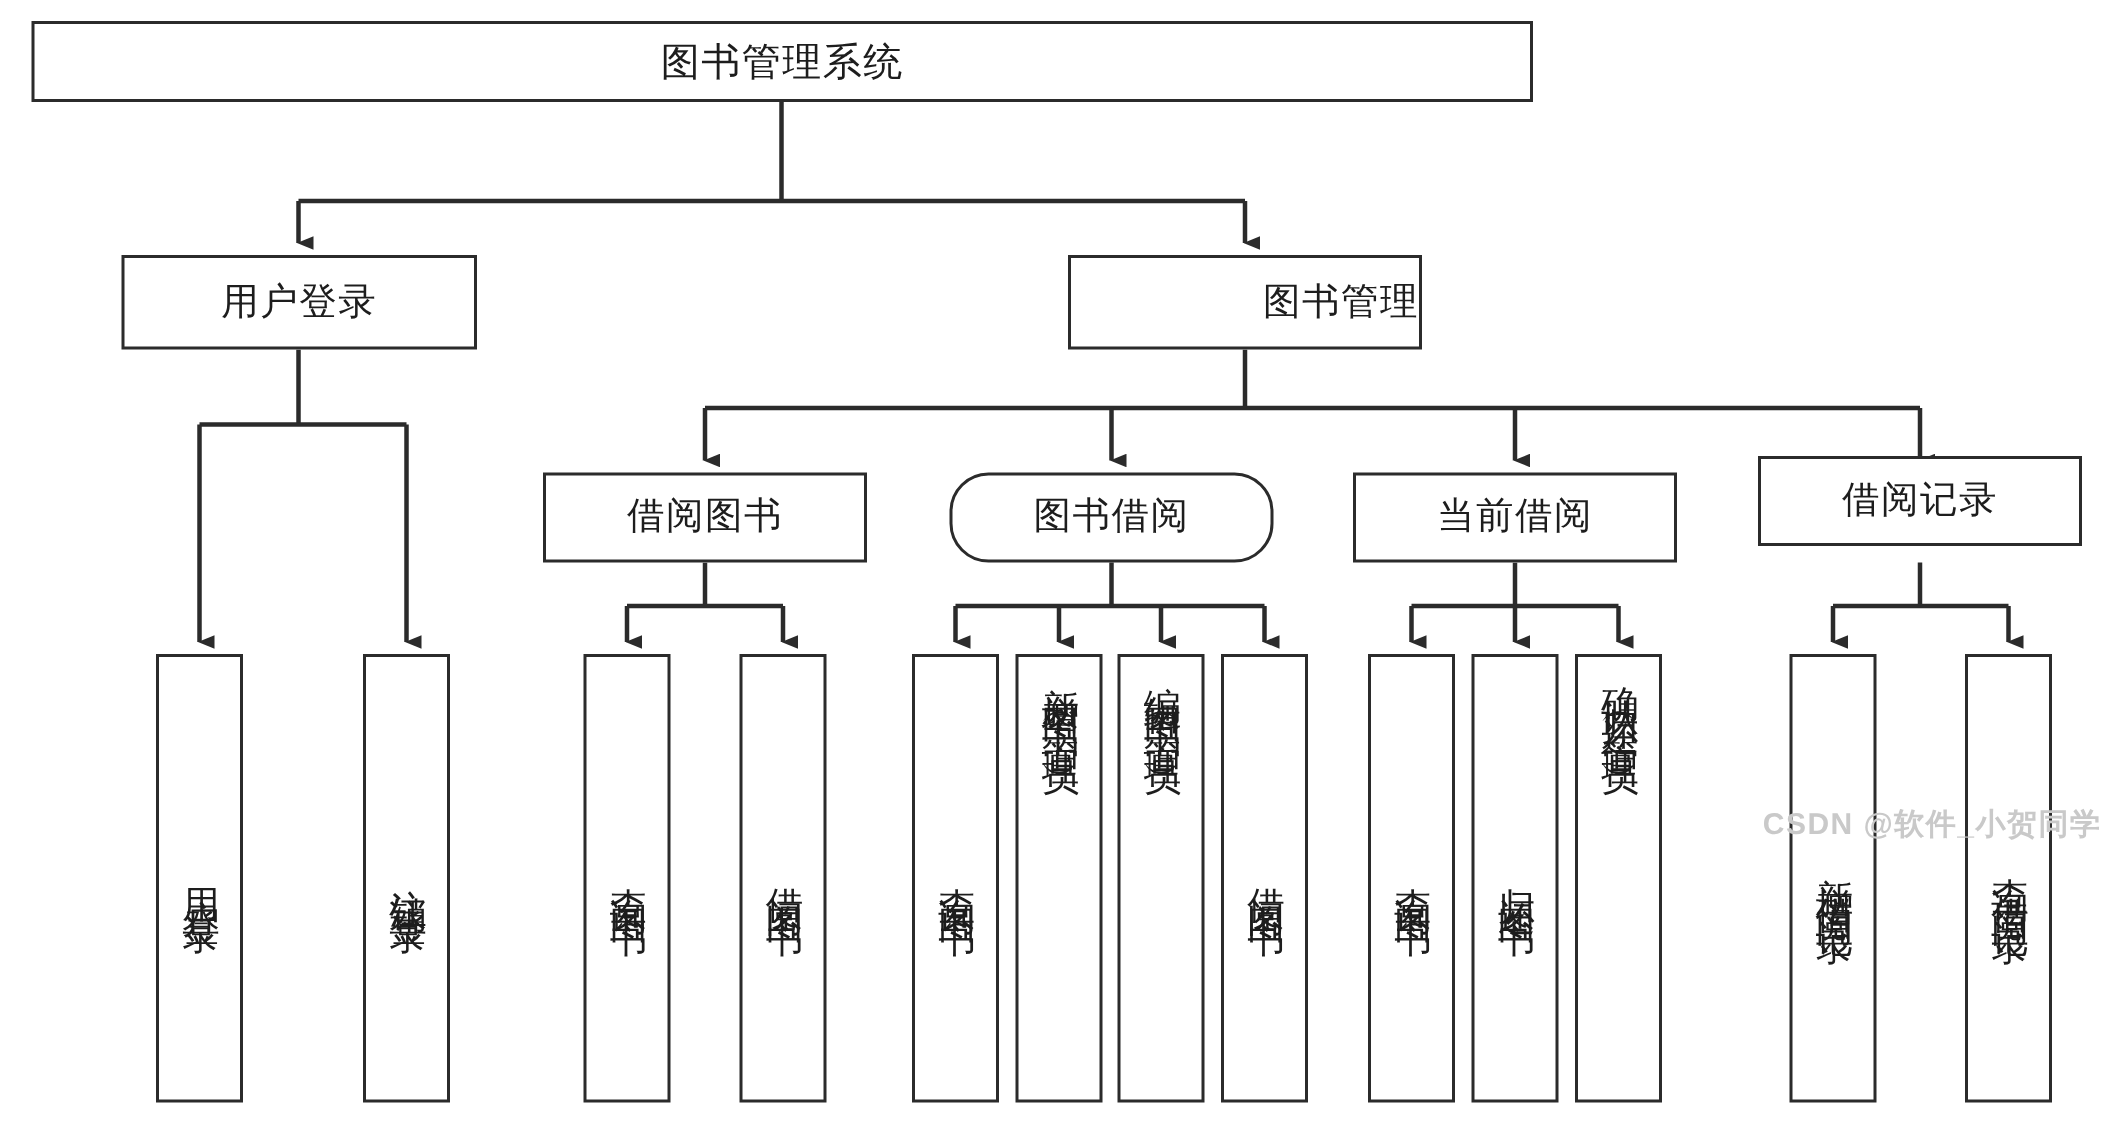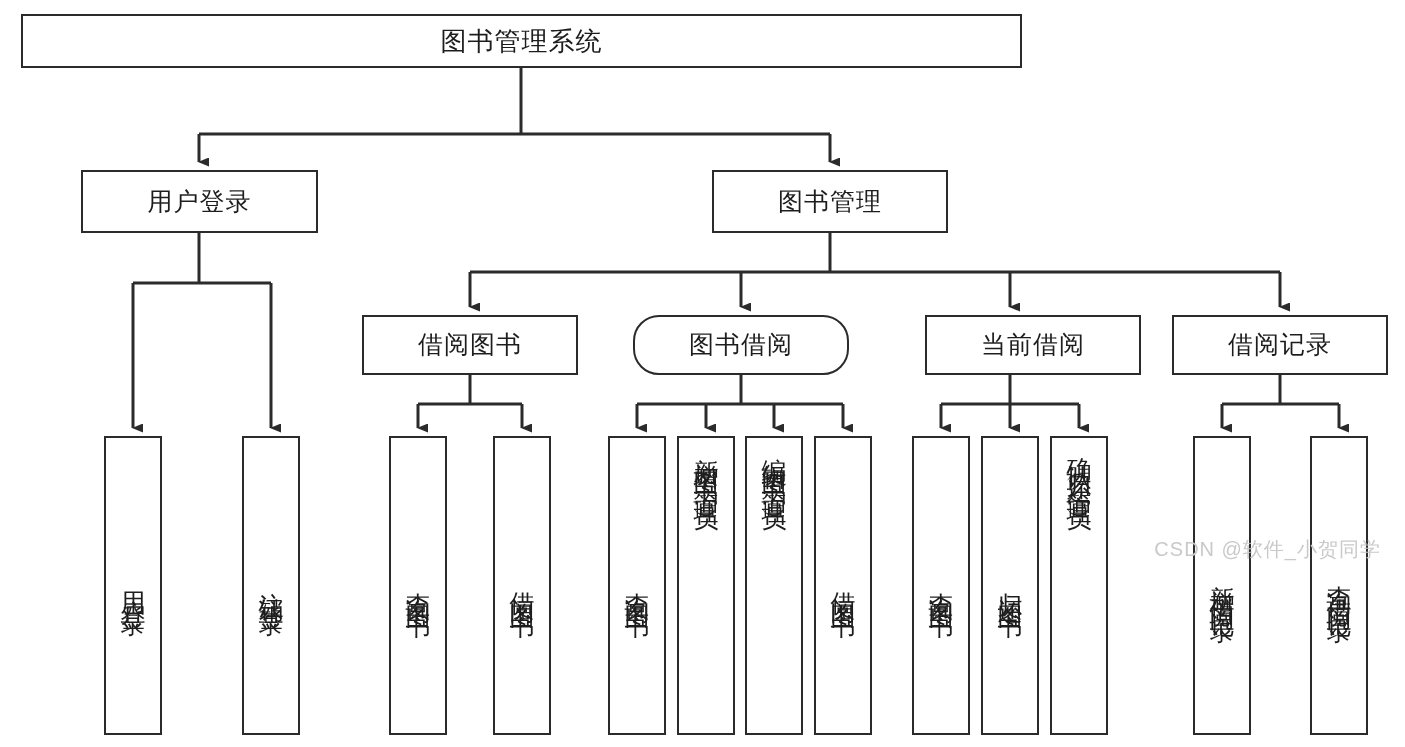--- a/index.html
+++ b/index.html
@@ -51,28 +51,29 @@
     line-height:1.0;
     letter-spacing:7px;
     white-space:nowrap;
     margin:0 auto;
     transform:translateY(0);
   }
   .v-node.center .label{margin-top:auto;margin-bottom:auto;}
 
   .watermark{
     position:absolute;
-    right:24px;
+    right:4px;
     bottom:4px;
     font-size:20px;
     color:#c9c9c9;
     letter-spacing:1px;
     white-space:nowrap;
     font-family:"Liberation Sans","DejaVu Sans",sans-serif;
     pointer-events:none;
+    font-weight:bold;
   }
 </style>
 </head>
 <body>
 
 <div id="canvas">
 
   <svg id="wires" viewBox="0 0 1405 747" preserveAspectRatio="none">
     <defs>
       <marker id="arrow" markerWidth="9" markerHeight="11" refX="4.5" refY="10" orient="auto" markerUnits="userSpaceOnUse">
@@ -125,37 +126,37 @@
   </svg>
 
   <div class="node h-node root" style="left:21px;top:14px;width:1001px;height:54px;">
     <span class="label">图书管理系统</span>
   </div>
 
   <div class="node h-node" style="left:81px;top:170px;width:237px;height:63px;">
     <span class="label">用户登录</span>
   </div>
 
-  <div class="node h-node" style="left:712px;top:170px;width:236px;height:63px;">
+  <div class="node h-node" style="left:712px;top:170px;width:236px;height:63px;justify-content:flex-end;">
     <span class="label">图书管理</span>
   </div>
 
   <div class="node h-node" style="left:362px;top:315px;width:216px;height:60px;">
     <span class="label">借阅图书</span>
   </div>
 
   <div class="node h-node" style="left:633px;top:315px;width:216px;height:60px;border-radius:26px;">
     <span class="label">图书借阅</span>
   </div>
 
-  <div class="node h-node" style="left:902px;top:315px;width:216px;height:60px;margin-left:23px;">
+  <div class="node h-node" style="left:902px;top:315px;width:216px;height:60px;">
     <span class="label">当前借阅</span>
   </div>
 
-  <div class="node h-node" style="left:1172px;top:315px;width:216px;height:60px;">
+  <div class="node h-node" style="left:1172px;top:304px;width:216px;height:60px;">
     <span class="label">借阅记录</span>
   </div>
 
   <div class="node v-node center" style="left:104px;top:436px;width:58px;height:299px;">
     <span class="label">用户登录</span>
   </div>
 
   <div class="node v-node center" style="left:242px;top:436px;width:58px;height:299px;">
     <span class="label">注销登录</span>
   </div>

